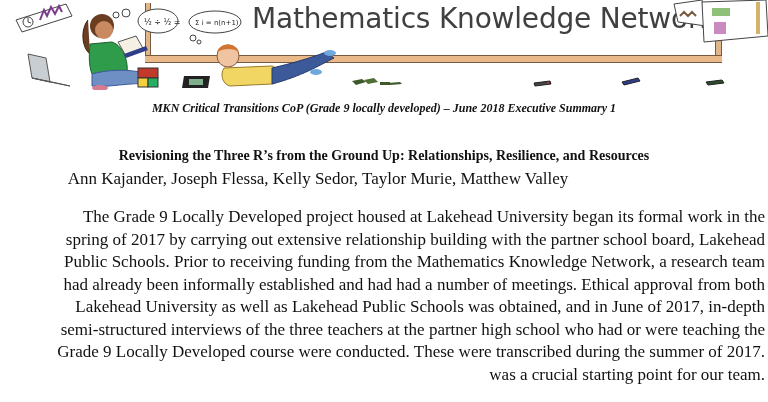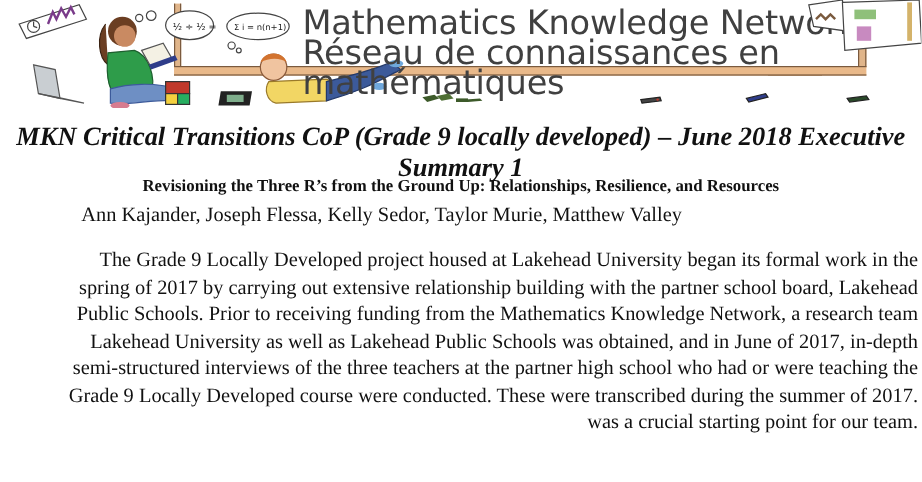--- a/index.html
+++ b/index.html
@@ -4,21 +4,21 @@
 <style>
   html, body { margin: 0; padding: 0; background: #ffffff; }
   body { width: 768px; height: 402px; overflow: hidden; position: relative; font-family: "Liberation Serif", serif; color: #111; }
   .banner { position: absolute; left: 0; top: 0; width: 768px; height: 100px; }
   .shelf { position: absolute; left: 145px; top: 55px; width: 540px; height: 6px; background: #e9b98a; border-top: 1px solid #7a5a3e; border-bottom: 1px solid #7a5a3e; }
   .shelf-post-left { position: absolute; left: 145px; top: 3px; width: 4px; height: 52px; background: #e0b58a; border-left: 1px solid #7a5a3e; border-right: 1px solid #7a5a3e; }
   .shelf-post-right { position: absolute; left: 715px; top: 36px; width: 5px; height: 20px; background: #e0b58a; border-left: 1px solid #7a5a3e; border-right: 1px solid #7a5a3e; }
   .shelf-right { position: absolute; left: 640px; top: 55px; width: 82px; height: 6px; background: #e9b98a; border-top: 1px solid #7a5a3e; border-bottom: 1px solid #7a5a3e; }
   .logo-title { position: absolute; left: 252px; top: 6px; font-family: "DejaVu Sans", sans-serif; font-size: 28px; line-height: 25px; color: #404040; letter-spacing: -0.2px; }
   .art { position: absolute; }
-  .heading { position: absolute; left: 0; width: 768px; text-align: center; top: 101px; font-size: 22px; font-style: italic; font-weight: bold; }
+  .heading { position: absolute; left: 0; width: 768px; text-align: center; top: 101px; font-size: 12px; font-style: italic; font-weight: bold; }
   .title { position: absolute; left: 0; width: 768px; text-align: center; top: 148px; font-size: 14px; font-weight: bold; }
   .authors { position: absolute; left: 0; width: 636px; text-align: center; top: 169px; font-size: 17px; }
   .body-text { position: absolute; left: 3px; top: 206px; width: 762px; font-size: 17px; line-height: 22.5px; text-align: justify; }
   .body-text span { display: block; white-space: nowrap; text-align: right; }
 </style>
 </head>
 <body>
 
 <div class="banner">
   <div class="shelf-post-left"></div>
@@ -77,21 +77,20 @@
     <circle cx="20" cy="14" r="11" fill="#f0c4a0" stroke="#8a5a3a"></circle>
     <path d="M9,10 C12,0 28,0 31,10 C26,6 16,6 9,10 Z" fill="#d2732f"></path>
     <path d="M16,26 L64,24 C72,26 72,40 64,42 L22,44 C14,42 12,32 16,26 Z" fill="#f2d664" stroke="#9a7a2a"></path>
     <path d="M64,26 C90,20 108,14 118,10 L126,16 C110,24 94,34 64,42 Z" fill="#3c5a9a" stroke="#243a6a"></path>
     <ellipse cx="122" cy="11" rx="6" ry="3" fill="#6fa8dc"></ellipse>
     <ellipse cx="108" cy="30" rx="6" ry="3" fill="#6fa8dc"></ellipse>
   </svg>
 
   <div class="logo-title">
     <div>Mathematics Knowledge Network</div>
-    <div>Réseau de connaissances en mathématiques</div>
   </div>
 
   <svg class="art" style="left:350px;top:76px" width="420" height="14" viewBox="0 0 420 14">
     <polygon points="2,5 12,3 16,6 6,9" fill="#3d5a2a"></polygon>
     <polygon points="14,4 24,2 28,6 18,8" fill="#4e6e34"></polygon>
     <rect x="30" y="6" width="10" height="3" fill="#3d5a2a"></rect>
     <polygon points="38,7 50,6 52,8 40,9" fill="#3d5a2a"></polygon>
     <polygon points="184,7 200,5 201,8 185,10" fill="#444" stroke="#222"></polygon>
     <circle cx="198" cy="7" r="1" fill="#c0392b"></circle>
     <polygon points="272,6 288,2 290,5 274,9" fill="#2f3d8a" stroke="#222"></polygon>
@@ -110,17 +109,18 @@
 </div>
 
 <div class="heading">MKN Critical Transitions CoP (Grade 9 locally developed) – June 2018 Executive Summary 1</div>
 <div class="title">Revisioning the Three R’s from the Ground Up: Relationships, Resilience, and Resources</div>
 <div class="authors">Ann Kajander, Joseph Flessa, Kelly Sedor, Taylor Murie, Matthew Valley</div>
 
 <div class="body-text">
   <span>The Grade 9 Locally Developed project housed at Lakehead University began its formal work in the</span>
   <span>spring of 2017 by carrying out extensive relationship building with the partner school board, Lakehead</span>
   <span>Public Schools. Prior to receiving funding from the Mathematics Knowledge Network, a research team</span>
+  <span>had already been informally established and had had a number of meetings. Ethical approval from both</span>
   <span>Lakehead University as well as Lakehead Public Schools was obtained, and in June of 2017, in-depth</span>
   <span>semi-structured interviews of the three teachers at the partner high school who had or were teaching the</span>
   <span>Grade 9 Locally Developed course were conducted. These were transcribed during the summer of 2017.</span>
   <span>was a crucial starting point for our team.</span>
 </div>
 
 </body></html>

